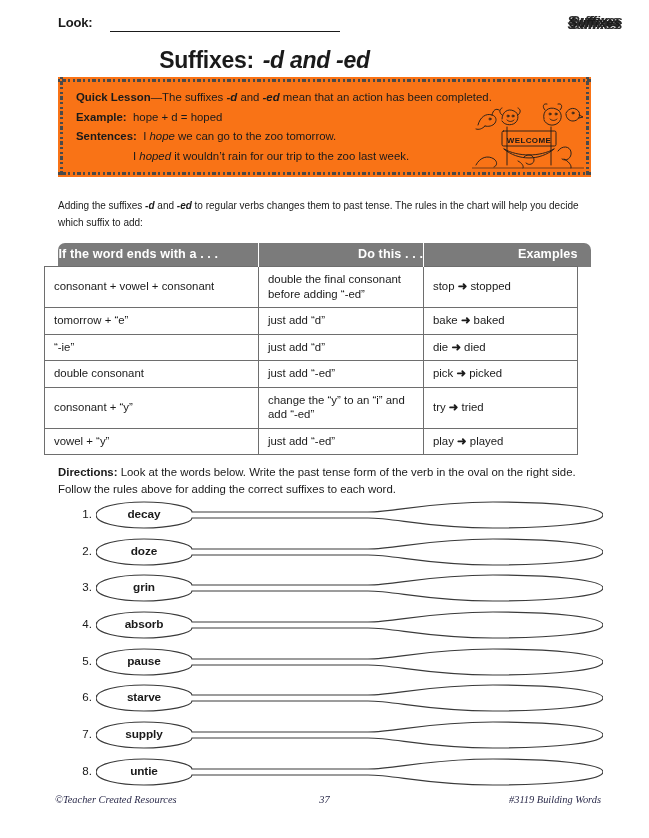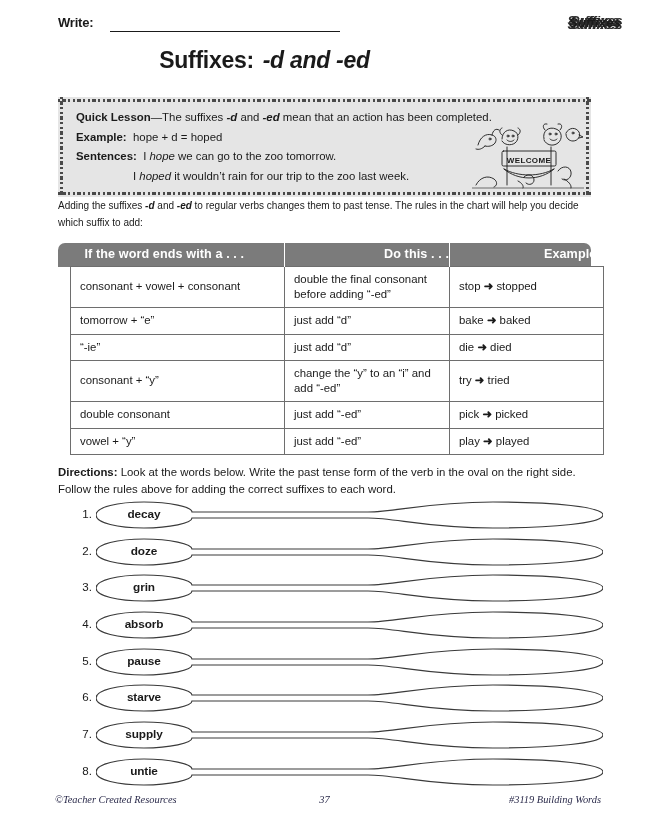--- a/index.html
+++ b/index.html
@@ -59,24 +59,24 @@
     letter-spacing: -0.3px;
   }
   #title .ital {
     font-style: italic;
     margin-left: 9px;
   }
 
   
   #lesson-box {
     position: absolute;
-    left: 58px; top: 97px;
+    left: 58px; top: 77px;
     width: 533px; height: 100px;
     box-sizing: border-box;
-    background: #e5e5e5;
+    background: #f97316;
   }
   .lb-edge {
     position: absolute;
     background-repeat: repeat-x;
     background-size: 16px 10px;
     background-image:
       linear-gradient(to right,
         rgba(40,40,40,0) 0px, rgba(40,40,40,0) 1px,
         #3a3a3a 1px, #3a3a3a 4px,
         rgba(40,40,40,0) 4px, rgba(40,40,40,0) 6px,
@@ -150,21 +150,21 @@
     width: 538px;
     font-size: 10px;
     line-height: 16.5px;
   }
   #intro b, #intro .suf { font-weight: bold; }
   #intro .suf { font-style: italic; }
 
   
   #rules-table {
     position: absolute;
-    left: 70px; top: 243px;
+    left: 44px; top: 243px;
     width: 533px;
     border-collapse: collapse;
     table-layout: fixed;
   }
   #rules-table th {
     background: #7b7b7b;
     color: #ffffff;
     font-size: 12.6px;
     font-weight: bold;
     letter-spacing: 0.1px;
@@ -252,21 +252,21 @@
     color: #2a2a4a;
   }
   #footer-left  { position: absolute; left: 55px;  top: 0; }
   #footer-page  { position: absolute; left: 0; top: 0; width: 649px; text-align: center; }
   #footer-right { position: absolute; right: 48px; top: 0; }
 </style>
 </head>
 <body>
 
 <div id="header">
-  <div id="name-label">Write:</div>
+  <div id="name-label">Look:</div>
   <div id="name-line"></div>
   <div id="badge">Suffixes</div>
 </div>
 
 <div id="title">
   <span>Suffixes:</span><span class="ital">-d and -ed</span>
 </div>
 
 <div id="lesson-box">
   <div class="lb-edge" id="lb-top"></div>
@@ -351,28 +351,28 @@
       <td>tomorrow + “e”</td>
       <td>just add “d”</td>
       <td><span>bake</span> <span class="arrow">➜</span> <span>baked</span></td>
     </tr>
     <tr>
       <td>“-ie”</td>
       <td>just add “d”</td>
       <td><span>die</span> <span class="arrow">➜</span> <span>died</span></td>
     </tr>
     <tr>
+      <td>double consonant</td>
+      <td>just add “-ed”</td>
+      <td><span>pick</span> <span class="arrow">➜</span> <span>picked</span></td>
+    </tr>
+    <tr>
       <td>consonant + “y”</td>
       <td>change the “y” to an “i” and add “-ed”</td>
       <td><span>try</span> <span class="arrow">➜</span> <span>tried</span></td>
-    </tr>
-    <tr>
-      <td>double consonant</td>
-      <td>just add “-ed”</td>
-      <td><span>pick</span> <span class="arrow">➜</span> <span>picked</span></td>
     </tr>
     <tr>
       <td>vowel + “y”</td>
       <td>just add “-ed”</td>
       <td><span>play</span> <span class="arrow">➜</span> <span>played</span></td>
     </tr>
   </tbody>
 </table>
 
 <div id="directions"><b>Directions:</b><span>  Look at the words below.  Write the past tense form of the verb in the oval on the right side.  Follow the rules above for adding the correct suffixes to each word.</span></div>

